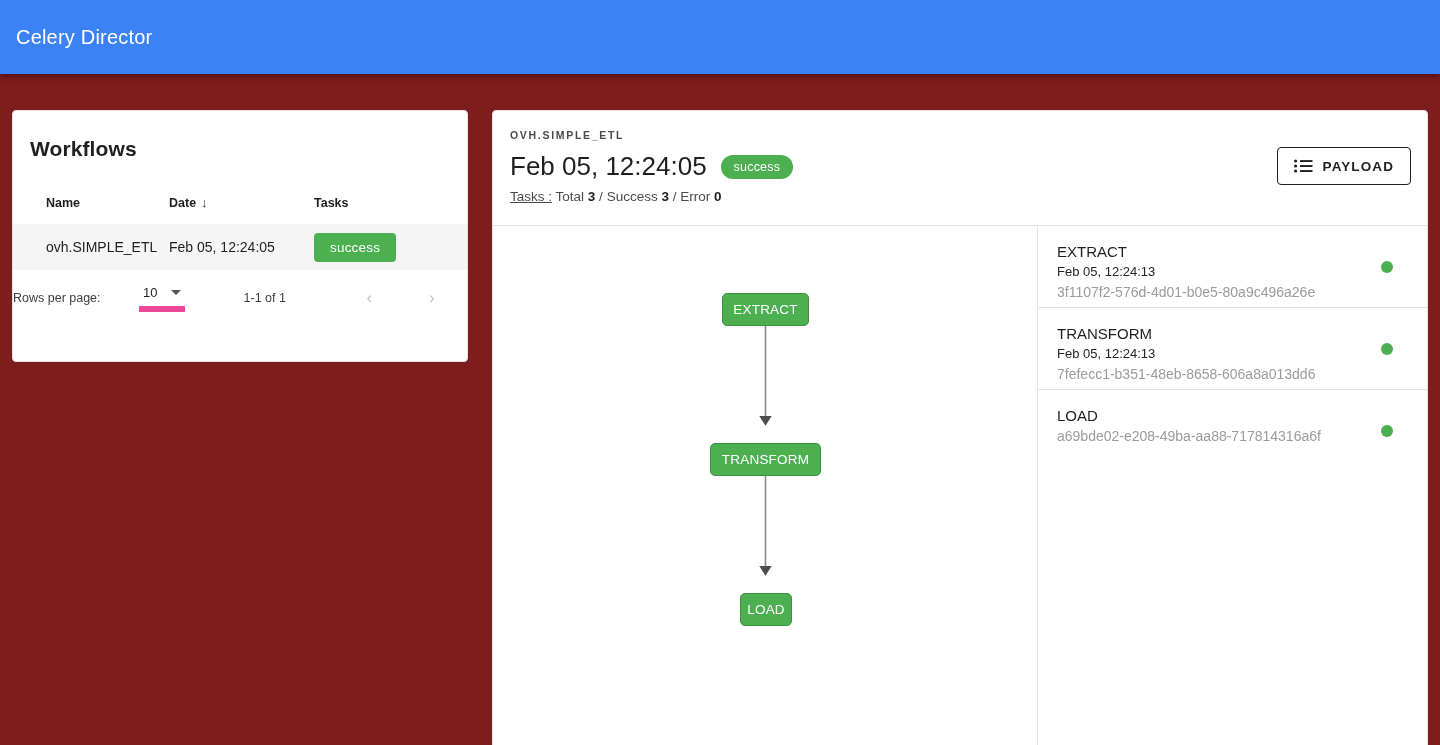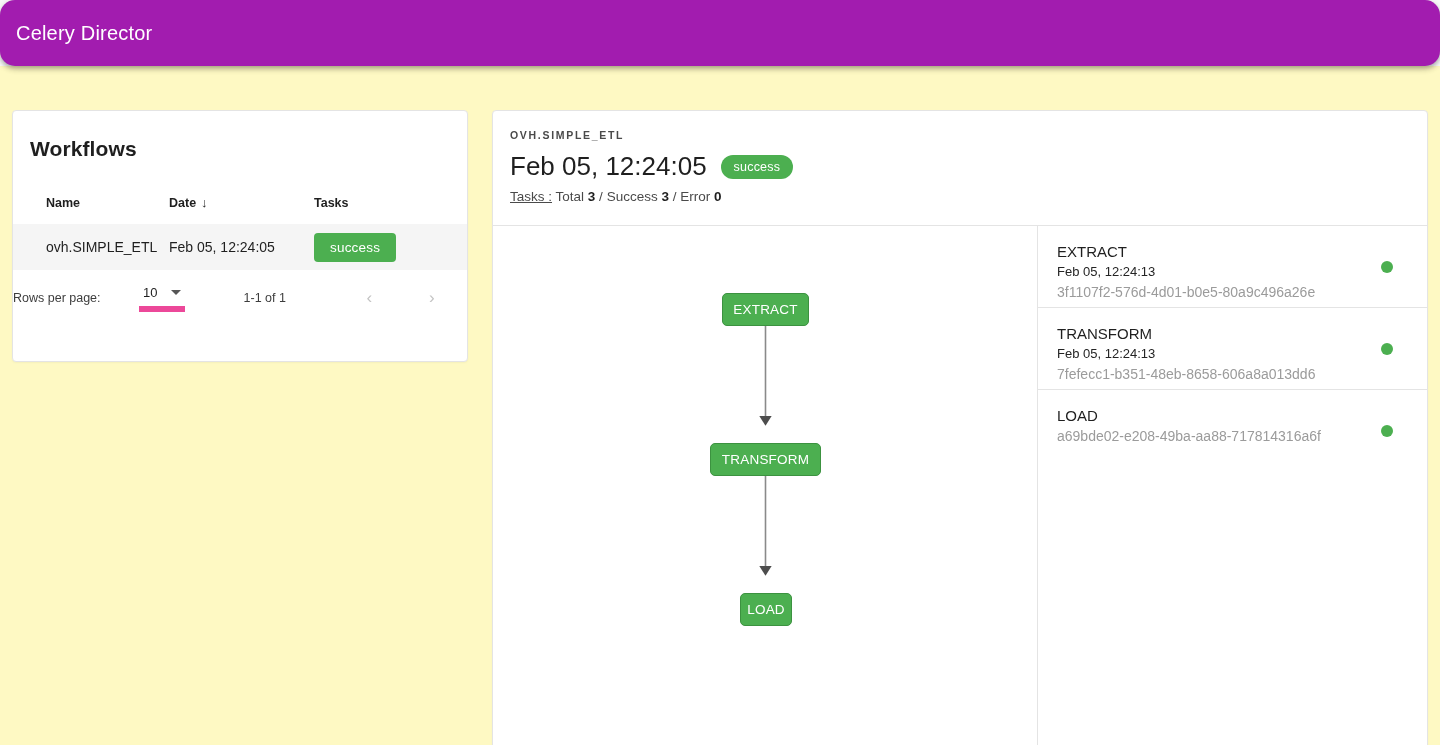--- a/index.html
+++ b/index.html
@@ -9,40 +9,39 @@
     width: 1440px; height: 745px;
     background: #fafafa;
     font-family: "Liberation Sans", sans-serif;
     -webkit-font-smoothing: antialiased;
     overflow: hidden;
   }
 
   
   .appbar {
     position: absolute; top: 0; left: 0;
-    width: 1440px; height: 66px;
-    background: #a21caf;
+    width: 1440px; height: 74px;
+    background: #3b82f6;
     box-shadow: 0 2px 4px -1px rgba(0,0,0,.2), 0 4px 5px 0 rgba(0,0,0,.14), 0 1px 10px 0 rgba(0,0,0,.12);
     display: flex; align-items: center;
     z-index: 10;
-    border-radius: 15px;
   }
   .appbar-title {
     color: #ffffff;
     font-size: 20px;
     font-weight: 400;
     letter-spacing: .2px;
     margin-left: 16px;
   }
 
   
   .page {
     position: absolute; top: 66px; left: 0;
     width: 1440px; height: 679px;
-    background: #fef9c3;
+    background: #7f1d1d;
   }
 
   .card {
     background: #ffffff;
     border: 1px solid #e4e4e4;
     border-radius: 4px;
     box-shadow: 0 1px 2px rgba(0,0,0,.04);
   }
 
   
@@ -336,20 +335,33 @@
         <b>3</b>
         <span>/</span>
         <span>Success</span>
         <b>3</b>
         <span>/</span>
         <span>Error</span>
         <b>0</b>
       </div>
 
       <div class="dh-actions">
+        <button class="btn">
+          <span class="bicon">
+            <svg width="19" height="14" viewBox="0 0 19 14">
+              <circle cx="1.6" cy="2" r="1.6" fill="#1f1f1f"></circle>
+              <circle cx="1.6" cy="7" r="1.6" fill="#1f1f1f"></circle>
+              <circle cx="1.6" cy="12" r="1.6" fill="#1f1f1f"></circle>
+              <rect x="6" y="1.1" width="12.5" height="1.9" fill="#1f1f1f"></rect>
+              <rect x="6" y="6.1" width="12.5" height="1.9" fill="#1f1f1f"></rect>
+              <rect x="6" y="11.1" width="12.5" height="1.9" fill="#1f1f1f"></rect>
+            </svg>
+          </span>
+          <span>PAYLOAD</span>
+        </button>
 
       </div>
     </div>
 
     <div class="detail-body">
 
       <div class="graph-pane">
         <svg width="545" height="546" style="position:absolute;left:0;top:0;">
           <defs>
             <marker id="arrow" markerWidth="9" markerHeight="9" refX="3.2" refY="4.5" orient="auto" markerUnits="strokeWidth">

